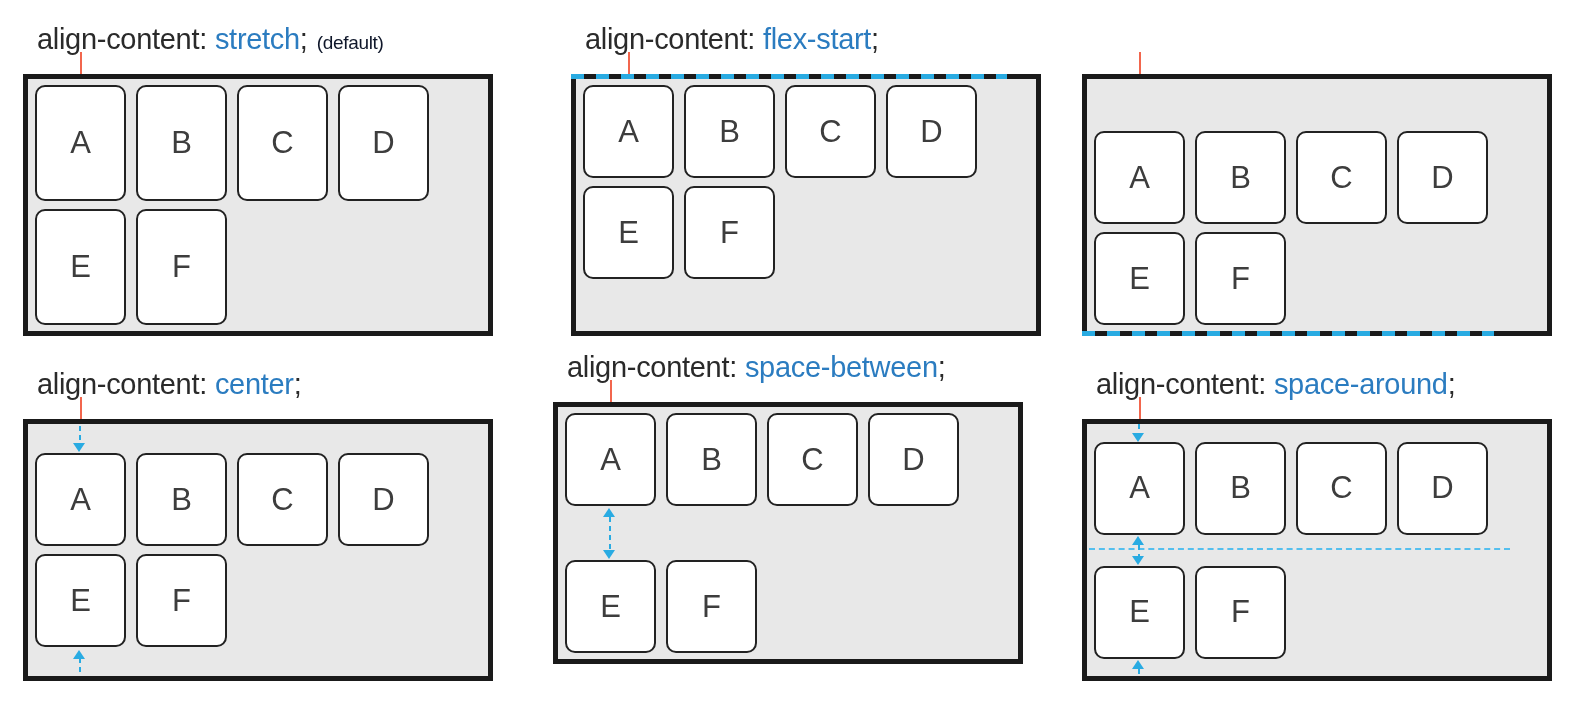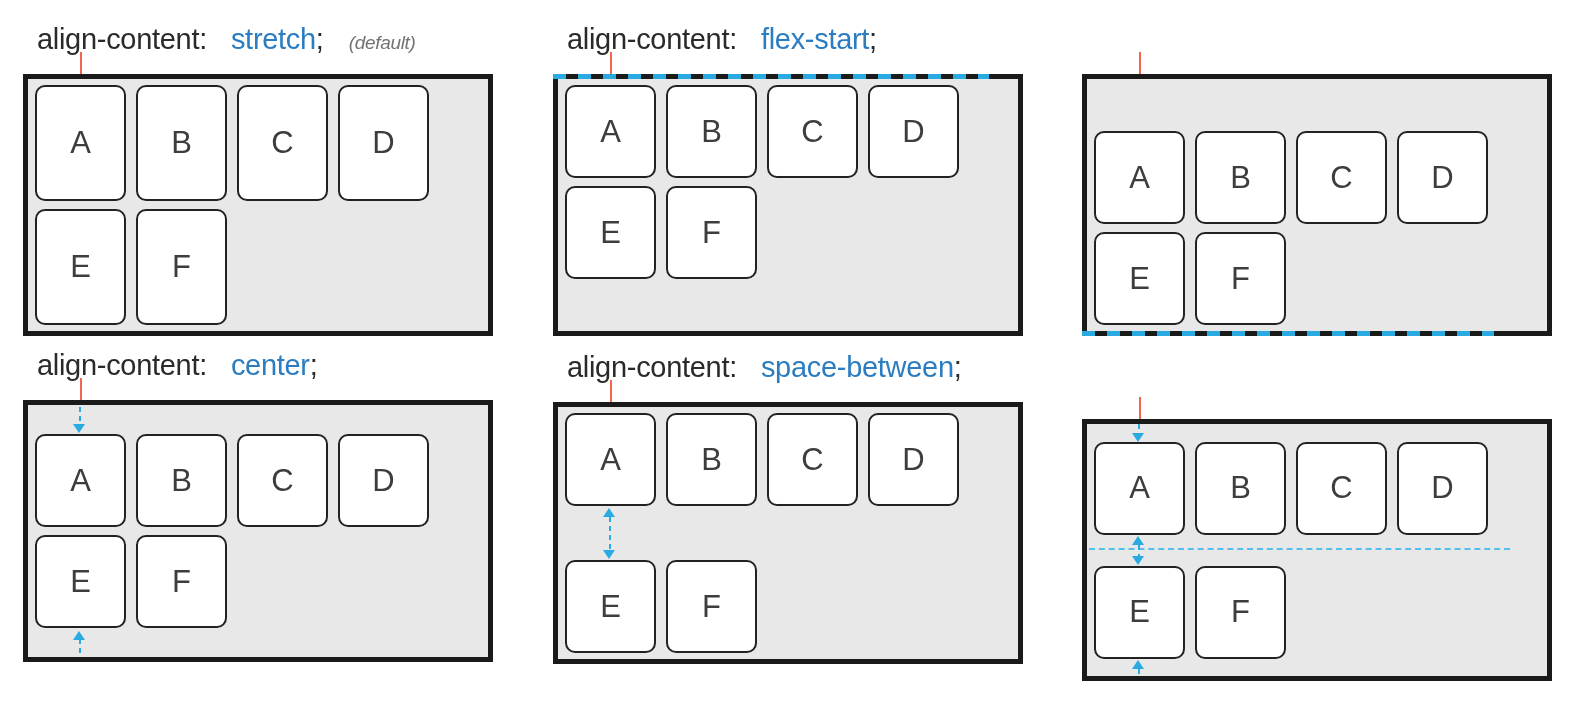--- a/index.html
+++ b/index.html
@@ -2,33 +2,33 @@
 <html><head>
 <meta charset="utf-8">
 <style>
   html,body { margin:0; padding:0; background:#ffffff; }
   body {
     width:1581px; height:709px; position:relative; overflow:hidden;
     font-family:"Liberation Sans", sans-serif;
   }
   .panel { position:absolute; width:470px; height:314px; }
   .pos-1 { left:23px;  top:22px; }
-  .pos-2 { left:553px; top:22px;text-align:right; }
+  .pos-2 { left:571px; top:22px;text-align:right; }
   .pos-3 { left:1082px;top:22px; }
-  .pos-4 { left:23px;  top:348px;padding-left:43px; }
+  .pos-4 { left:23px;  top:367px;padding-left:43px; }
   .pos-5 { left:553px; top:350px; }
   .pos-6 { left:1082px;top:367px; }
 
   .label {
     position:absolute; top:0; left:14px; white-space:nowrap;
     font-size:29px; line-height:34px; color:#2a2a2a; letter-spacing:-0.3px;
   }
-  .lbl-val  { color:#2b7cc0; margin-left:24px; }
+  .lbl-val  { color:#2b7cc0; margin-left:8px; }
   .lbl-term { color:#2a2a2a; }
-  .lbl-note { font-size:19px; color:#737373; margin-left:25px;font-style:italic; }
+  .lbl-note { font-size:19px; color:#0f172a; margin-left:9px; }
 
   .tick { position:absolute; left:57px; top:30px; width:2px; height:22px; background:#f2664d; }
 
   .container {
     position:absolute; top:52px; left:0; width:470px; height:262px;
     box-sizing:border-box; background:#e8e8e8; border:5px solid #1a1a1a;
     padding:2px; display:flex; flex-wrap:wrap;
   }
   .ac-stretch       { align-content:stretch; }
   .ac-flex-start    { align-content:flex-start; }
@@ -161,20 +161,23 @@
     <div class="box">D</div>
     <div class="box">E</div>
     <div class="box">F</div>
     <div class="head-u an-sb-hu"></div>
     <div class="shaft-v an-sb-s"></div>
     <div class="head-d an-sb-hd"></div>
   </div>
 </section>
 
 <section class="panel pos-6">
+  <div class="label">
+    <span>align-content:</span><span class="lbl-val">space-around</span><span class="lbl-term">;</span>
+  </div>
   <div class="tick"></div>
   <div class="container ac-space-around">
     <div class="box">A</div>
     <div class="box">B</div>
     <div class="box">C</div>
     <div class="box">D</div>
     <div class="box">E</div>
     <div class="box">F</div>
     <div class="shaft-v an-sa-ts"></div>
     <div class="head-d an-sa-th"></div>

